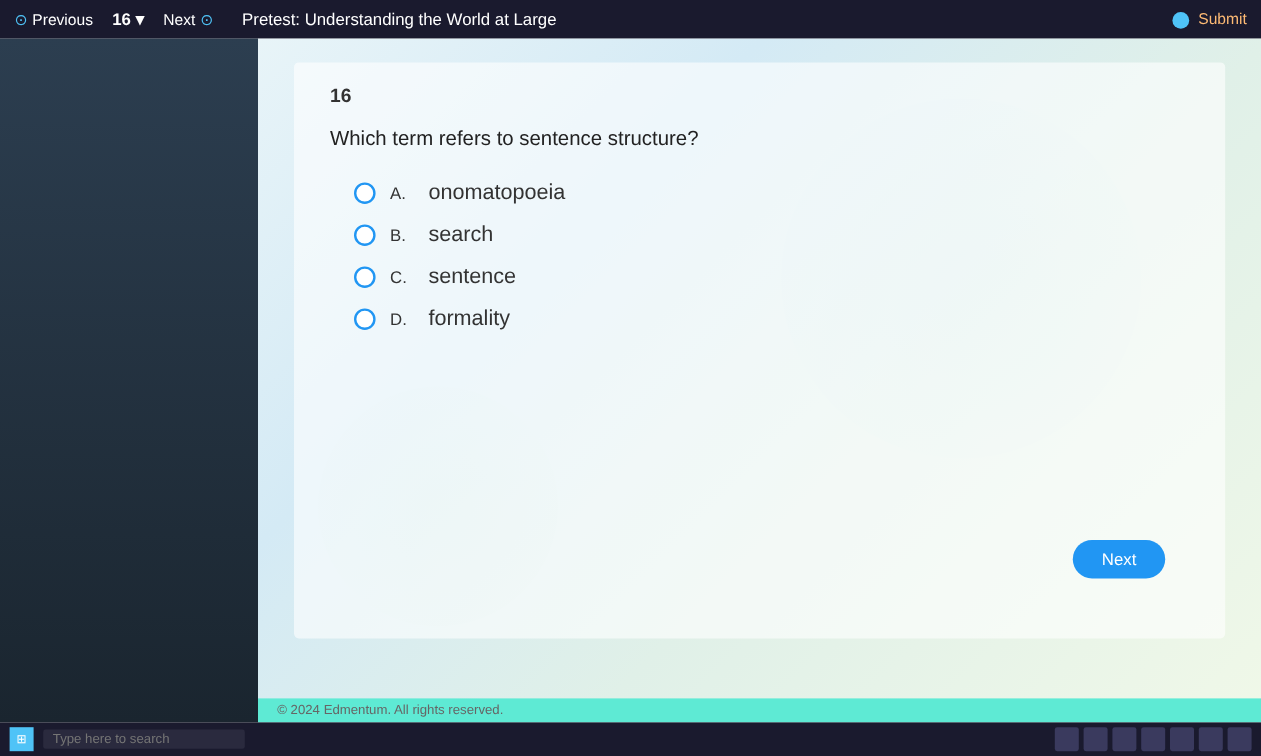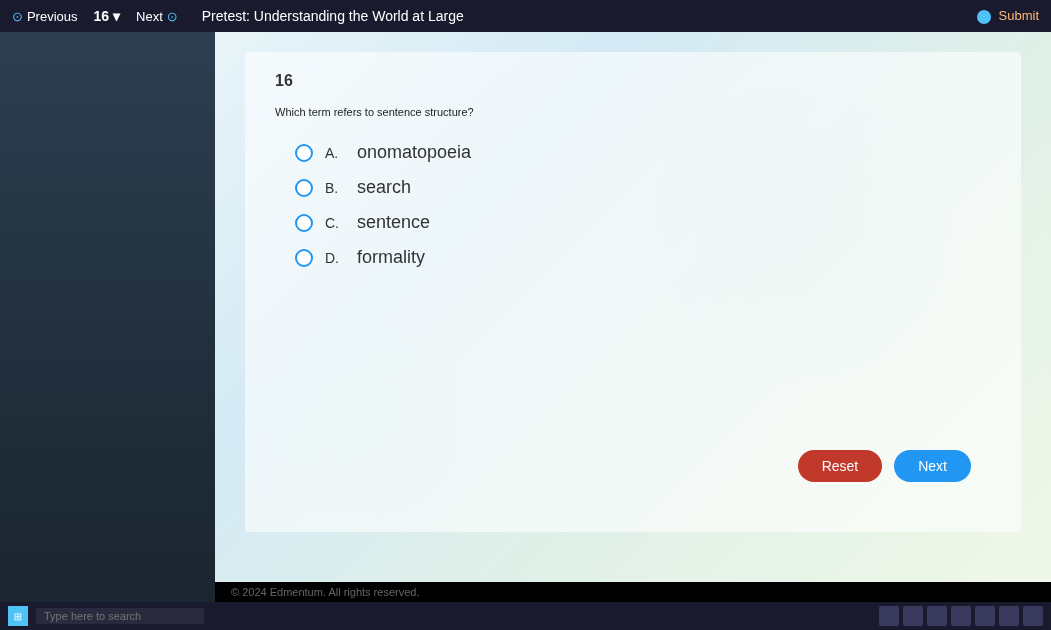--- a/index.html
+++ b/index.html
@@ -101,21 +101,21 @@
       margin-bottom: 16px;
     }
 
     .instruction-text {
       font-size: 14px;
       color: #444;
       margin-bottom: 12px;
     }
 
     .question-text {
-      font-size: 11px;
+      font-size: 17px;
       color: #222;
       margin-bottom: 24px;
       font-weight: 400;
     }
 
     .answer-options {
       display: flex;
       flex-direction: column;
       gap: 14px;
       margin-left: 20px;
@@ -312,21 +312,20 @@
 
       <div class="answer-option">
         <div class="radio-circle"></div>
         <span class="option-letter">D.</span>
         <span class="option-text">formality</span>
       </div>
 
     </div>
 
     <div class="buttons-row">
-      <button class="btn-reset">Reset</button>
       <button class="btn-next">Next</button>
     </div>
   </div>
 </div>
 
 <div class="taskbar">
   <div class="taskbar-start">
     <span style="color:white;font-size:10px;">⊞</span>
   </div>
   <input class="taskbar-search" type="text" placeholder="Type here to search" style="">
@@ -334,15 +333,15 @@
     <div class="taskbar-icon"></div>
     <div class="taskbar-icon"></div>
     <div class="taskbar-icon"></div>
     <div class="taskbar-icon"></div>
     <div class="taskbar-icon"></div>
     <div class="taskbar-icon"></div>
     <div class="taskbar-icon"></div>
   </div>
 </div>
 
-<div style="position:absolute; bottom:28px; left:215px; right:0; height:20px; background:#000000; display:flex; align-items:center; padding:0 16px;">
+<div style="position:absolute; bottom:28px; left:215px; right:0; height:20px; background:#5eead4; display:flex; align-items:center; padding:0 16px;">
   <span class="footer-text">© 2024 Edmentum. All rights reserved.</span>
 </div>
 
 </body></html>

